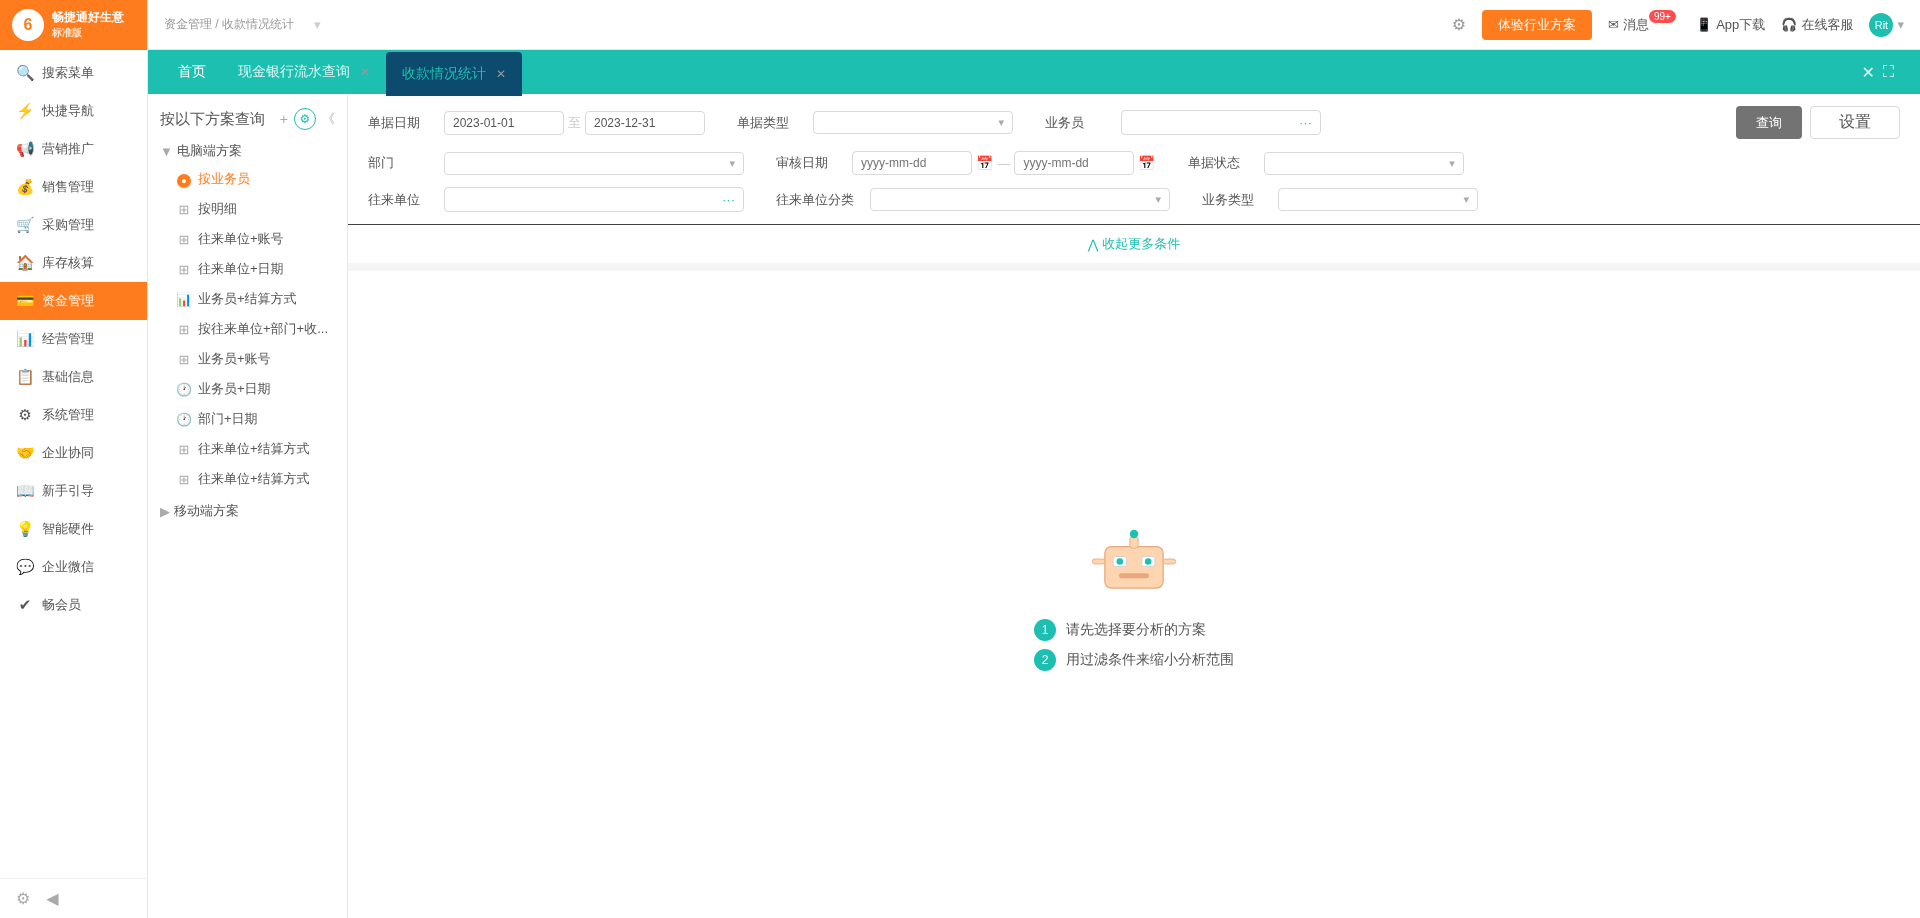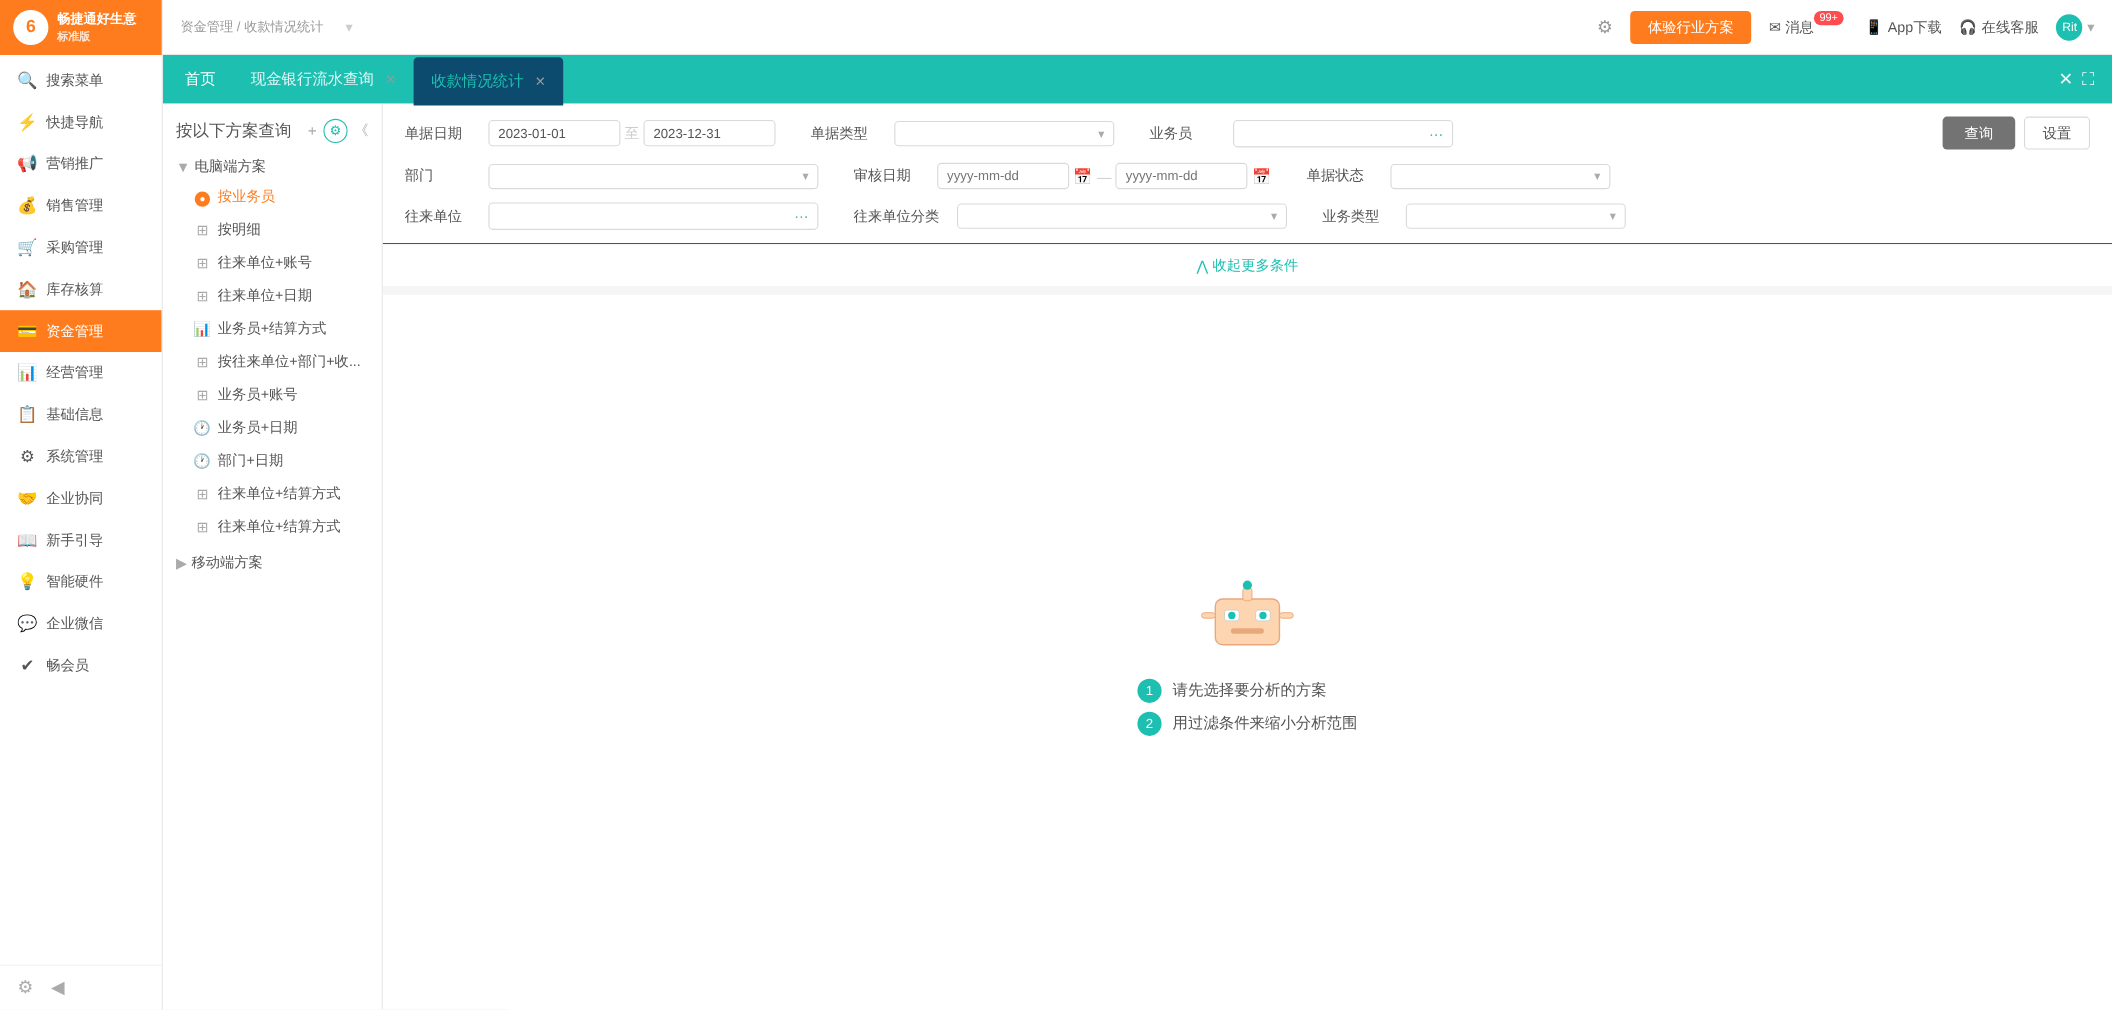--- a/index.html
+++ b/index.html
@@ -22,21 +22,21 @@
     
     .top-header { height: 50px; background: #fff; border-bottom: 1px solid #e8e8e8; display: flex; align-items: center; padding: 0 16px; gap: 12px; }
     .breadcrumb-area { flex: 1; display: flex; align-items: center; gap: 20px; }
     .breadcrumb-text { color: #999; font-size: 12px; }
     .top-header-actions { display: flex; align-items: center; gap: 16px; }
     .header-btn { display: flex; align-items: center; gap: 4px; cursor: pointer; color: #555; font-size: 13px; }
     .trial-btn { background: #ff7c1e; color: #fff; border: none; border-radius: 4px; padding: 6px 16px; cursor: pointer; font-size: 13px; }
     .msg-badge { background: #ff4d4f; color: #fff; font-size: 10px; border-radius: 10px; padding: 1px 5px; position: relative; top: -8px; left: -4px; }
 
     
-    .tab-bar { height: 44px; background: #1dbfb0; display: flex; align-items: center; padding: 0 4px; position: relative; }
+    .tab-bar { height: 44px; background: #1dbfb0; display: flex; align-items: center; padding: 0 14px; position: relative; }
     .tab-item { display: flex; align-items: center; gap: 6px; padding: 0 16px; height: 44px; cursor: pointer; color: rgba(255,255,255,0.85); font-size: 14px; position: relative; }
     .tab-item.home { color: #fff; }
     .tab-item.active { background: #0c4a6e; color: #1dbfb0; border-radius: 4px 4px 0 0; margin-top: 4px; }
     .tab-close { font-size: 12px; color: #999; cursor: pointer; margin-left: 4px; }
     .tab-bar-right { margin-left: auto; display: flex; align-items: center; gap: 8px; padding-right: 12px; }
     .tab-bar-icon { color: rgba(255,255,255,0.9); font-size: 16px; cursor: pointer; }
 
     
     .page-content { flex: 1; overflow: hidden; display: flex; flex-direction: column; }
 
@@ -74,21 +74,21 @@
     .filter-date-group { display: flex; align-items: center; gap: 4px; }
     .date-shortcut { padding: 3px 8px; border-radius: 3px; cursor: pointer; font-size: 12px; color: #555; border: 1px solid transparent; }
     .date-shortcut.active { background: #1dbfb0; color: #fff; border-color: #1dbfb0; }
     .date-input-group { display: flex; align-items: center; gap: 4px; }
     .date-input { border: 1px solid #d9d9d9; border-radius: 4px; padding: 4px 8px; font-size: 12px; color: #555; width: 120px; }
     .filter-select { border: 1px solid #d9d9d9; border-radius: 4px; padding: 4px 8px; font-size: 13px; color: #555; width: 200px; display: flex; align-items: center; justify-content: space-between; cursor: pointer; background: #fff; }
     .filter-select-wide { width: 260px; }
     .filter-select-label { color: #999; font-size: 13px; }
     .filter-actions { margin-left: auto; display: flex; gap: 8px; }
     .query-btn { background: #737373; color: #fff; border: none; border-radius: 4px; padding: 6px 20px; cursor: pointer; font-size: 13px; }
-    .set-btn { background: #fff; color: #555; border: 1px solid #d9d9d9; border-radius: 4px; padding: 5px 16px; cursor: pointer; font-size: 13px; }
+    .set-btn { background: #fff; color: #555; border: 1px solid #d9d9d9; border-radius: 4px; padding: 5px 28px; cursor: pointer; font-size: 16px; }
     .collapse-btn { display: flex; align-items: center; gap: 4px; justify-content: center; padding: 10px; cursor: pointer; color: #1dbfb0; font-size: 13px; background: #fff; }
 
     
     .empty-state { flex: 1; display: flex; flex-direction: column; align-items: center; justify-content: center; background: #fff; margin-top: 8px; padding: 40px; }
     .empty-icon { width: 100px; height: 80px; margin-bottom: 20px; }
     .empty-steps { display: flex; flex-direction: column; gap: 8px; }
     .empty-step { display: flex; align-items: center; gap: 10px; color: #555; font-size: 14px; }
     .step-num { width: 22px; height: 22px; border-radius: 50%; background: #1dbfb0; color: #fff; font-size: 12px; display: flex; align-items: center; justify-content: center; flex-shrink: 0; }
 
     

